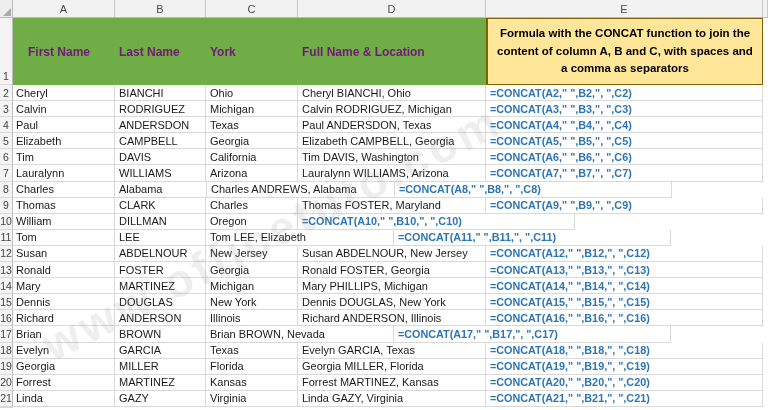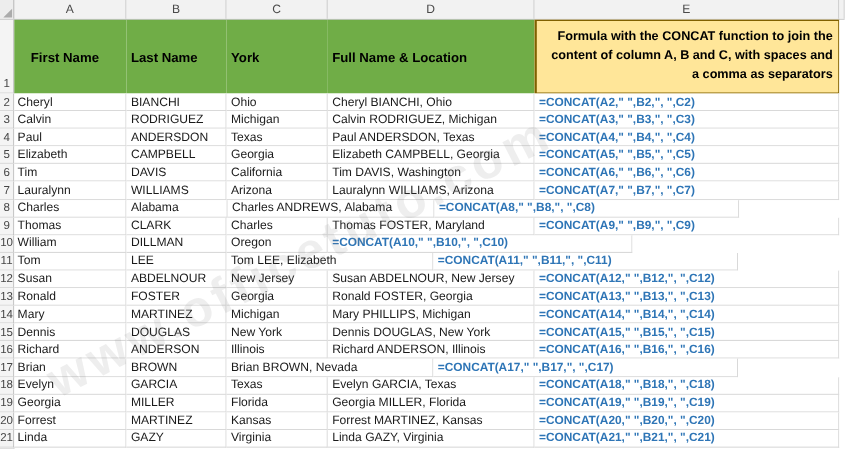--- a/index.html
+++ b/index.html
@@ -37,29 +37,29 @@
   .rnum{
     background:#F4F4F4;border-right:1px solid #BDBDBD;border-bottom:1px solid #D9D9D9;
     display:flex;align-items:center;justify-content:center;
     font-size:10.5px;color:#454545;height:100%;
   }
   .rnum.bottom{align-items:flex-end;padding-bottom:2px;}
 
   
   .hrow1{height:67px;}
   .gcell{
-    background:#70AD47;color:#000000;font-weight:bold;font-size:12px;
+    background:#70AD47;color:#701a75;font-weight:bold;font-size:12px;
     display:flex;align-items:center;padding-left:4px;height:100%;
     white-space:nowrap;overflow:hidden;
   }
   .gcell.indent{padding-left:15px;}
   .note{
     background:#FFE699;color:#000;font-weight:bold;font-size:11.5px;
     border:1px solid #806000;border-left-width:2px;
-    display:flex;align-items:center;justify-content:center;text-align:right;
+    display:flex;align-items:center;justify-content:center;text-align:center;
     line-height:1.55;padding:1px 5px;height:100%;
   }
   .whitecell{background:#fff;height:100%;}
 
   
   .drow{height:16.1px;}
   .dcell{
     font-size:11px;color:#1a1a1a;background:#fff;
     border-right:1px solid #D9D9D9;border-bottom:1px solid #D9D9D9;
     display:flex;align-items:center;padding-left:4px;height:100%;

